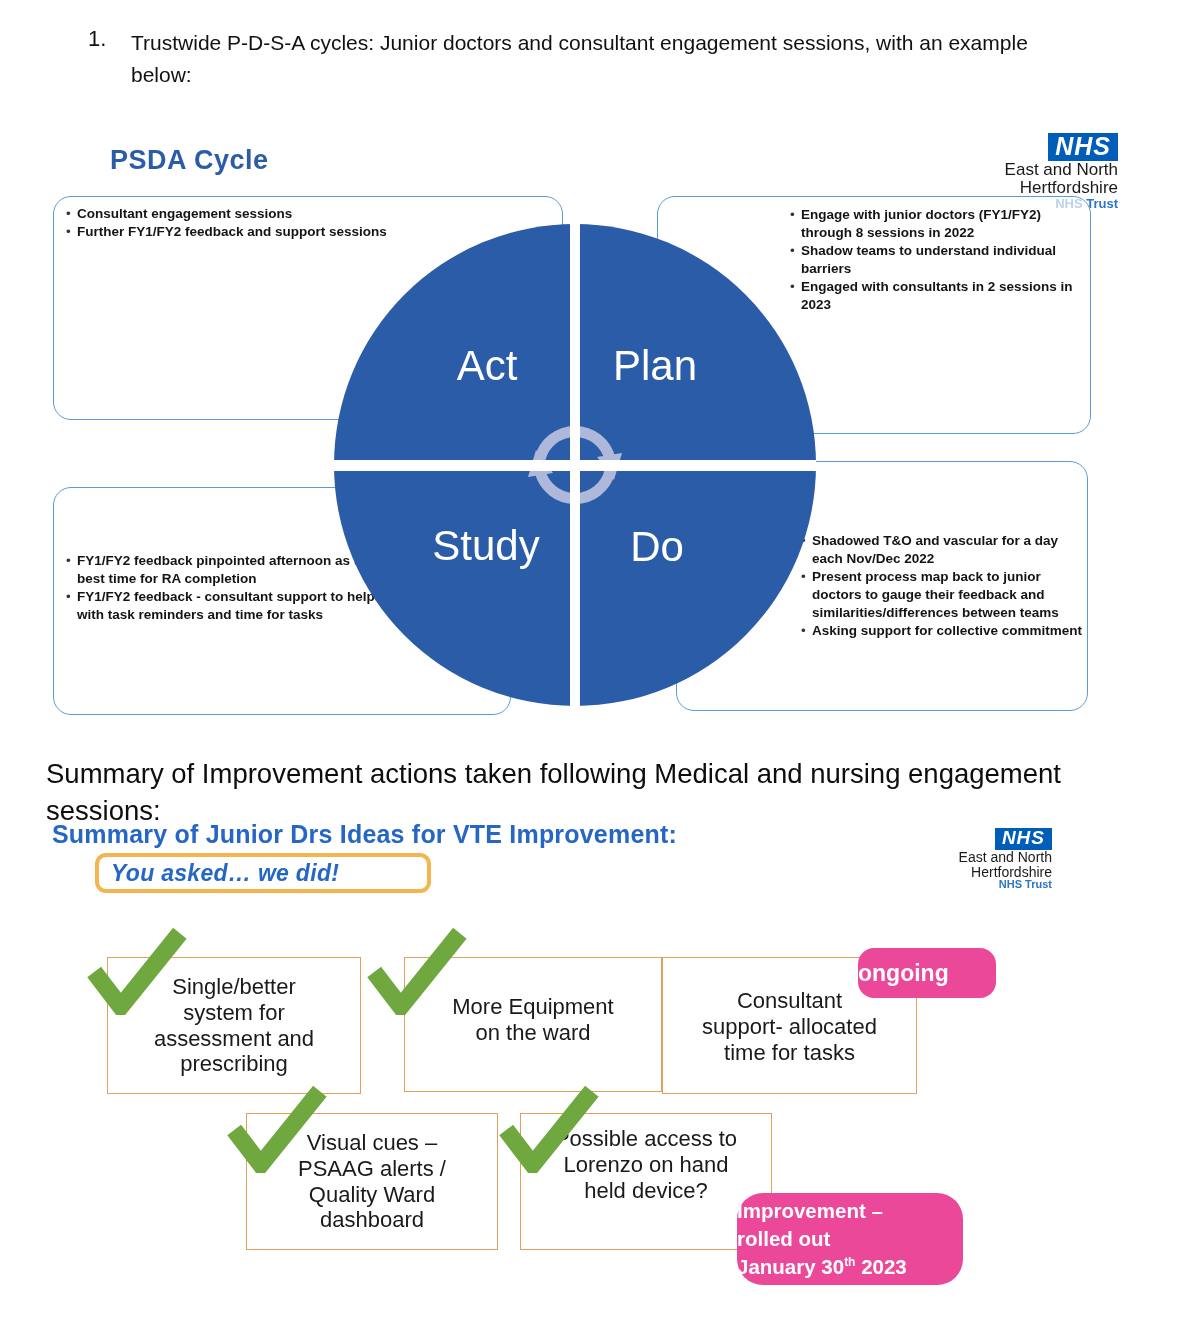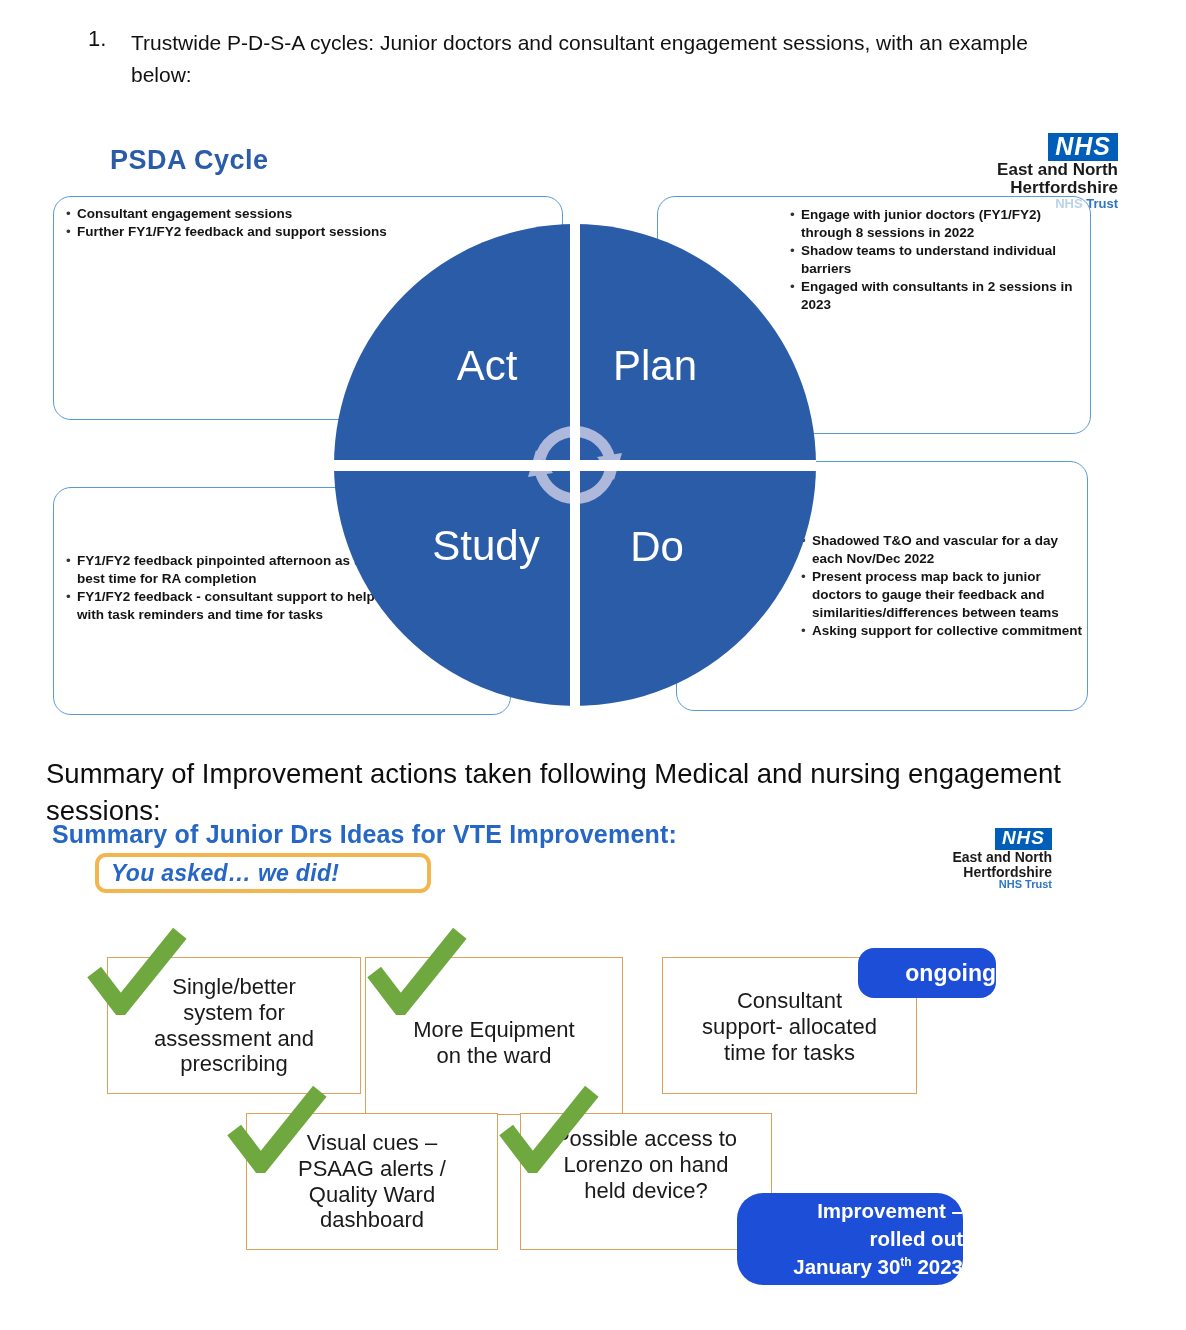--- a/index.html
+++ b/index.html
@@ -14,21 +14,21 @@
   
   #pdsa-title{left:110px;top:145px;font-size:27px;font-weight:bold;color:#2B5CA8;letter-spacing:.5px;}
 
   .nhs-logo{text-align:right;line-height:1.05;z-index:1;}
   #logo1{left:955px;top:133px;width:163px;}
   #logo2{left:930px;top:828px;width:122px;}
   .nhs-box{display:inline-block;background:#005EB8;color:#fff;font-style:italic;font-weight:bold;
            padding:0 7px 2px 7px;letter-spacing:1px;}
   #logo1 .nhs-box{font-size:25px;}
   #logo2 .nhs-box{font-size:19px;}
-  .nhs-l1,.nhs-l2{font-weight:bold;color:#1a1a1a;}
+  .nhs-l1,.nhs-l2{font-weight:normal;color:#1a1a1a;}
   #logo1 .nhs-l1,#logo1 .nhs-l2{font-size:17px;}
   #logo2 .nhs-l1,#logo2 .nhs-l2{font-size:14px;}
   .nhs-trust{font-weight:bold;color:#2E75C6;}
   #logo1 .nhs-trust{font-size:13px;}
   #logo2 .nhs-trust{font-size:11px;}
   .nhs-ghost{color:#B9D3EE;}
 
   .pdsa-box{border:1.5px solid #5B9BD5;border-radius:18px;background:transparent;z-index:2;}
   #box-act{left:53px;top:196px;width:508px;height:222px;}
   #box-plan{left:657px;top:196px;width:432px;height:236px;}
@@ -58,27 +58,27 @@
   #summary-heading{left:46px;top:755px;width:1112px;font-size:27.5px;line-height:1.35;color:#0d0d0d;}
   #vte-heading{left:52px;top:820px;font-size:25px;font-weight:bold;color:#2666C4;letter-spacing:.2px;}
   #you-asked{left:95px;top:853px;width:316px;height:32px;border:4px solid #F4B54E;border-radius:11px;
              display:flex;align-items:center;padding-left:12px;}
   #you-asked span{font-size:23px;font-weight:bold;font-style:italic;color:#2666C4;letter-spacing:.3px;}
 
   .card{background:#fff;border:1px solid #DFA05A;display:flex;flex-direction:column;align-items:center;
         justify-content:center;text-align:center;font-size:22px;line-height:1.18;color:#1a1a1a;z-index:1;}
   .card .line{white-space:nowrap;}
   #card-1{left:107px;top:957px;width:252px;height:135px;}
-  #card-2{left:365px;top:957px;width:256px;height:135px;justify-content:flex-start;padding-top:59px;height:97px;}
+  #card-2{left:404px;top:957px;width:256px;height:135px;justify-content:flex-start;padding-top:36px;height:97px;}
   #card-3{left:662px;top:957px;width:253px;height:135px;justify-content:flex-start;padding-top:30px;height:105px;}
   #card-4{left:246px;top:1113px;width:250px;height:135px;}
   #card-5{left:520px;top:1113px;width:250px;height:135px;justify-content:flex-start;padding-top:12px;height:123px;}
 
-  .badge{background:#1d4ed8;color:#fff;font-weight:bold;display:flex;flex-direction:column;
-         align-items:flex-end;justify-content:center;text-align:center;z-index:4;}
+  .badge{background:#ec4899;color:#fff;font-weight:bold;display:flex;flex-direction:column;
+         align-items:flex-start;justify-content:center;text-align:center;z-index:4;}
   #badge-ongoing{left:858px;top:948px;width:138px;height:50px;border-radius:16px;font-size:23px;}
   #badge-nerve{left:737px;top:1193px;width:226px;height:92px;border-radius:26px;font-size:20.5px;line-height:1.35;}
   #badge-nerve sup{font-size:12px;}
 
   .check{z-index:5;}
 
   [data-interactable]{}
 </style>
 </head>
 <body>

